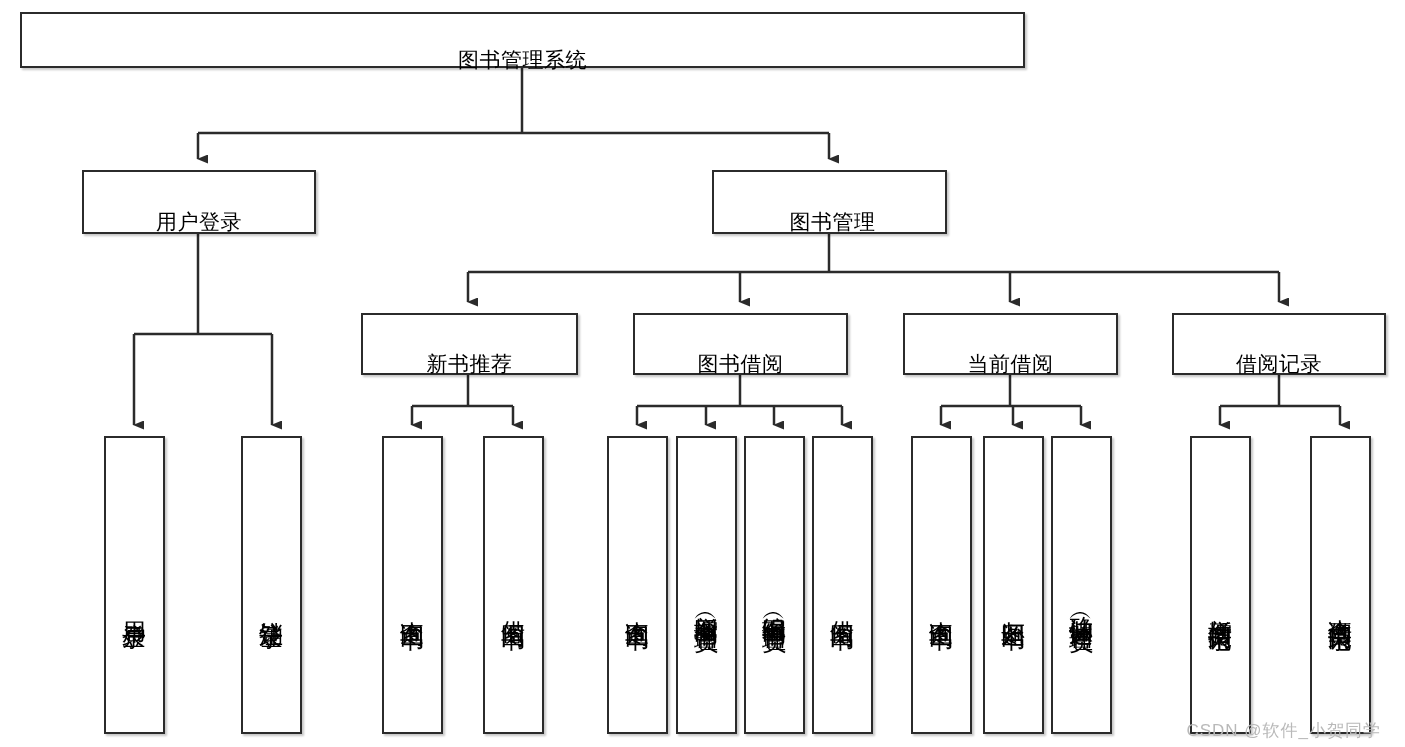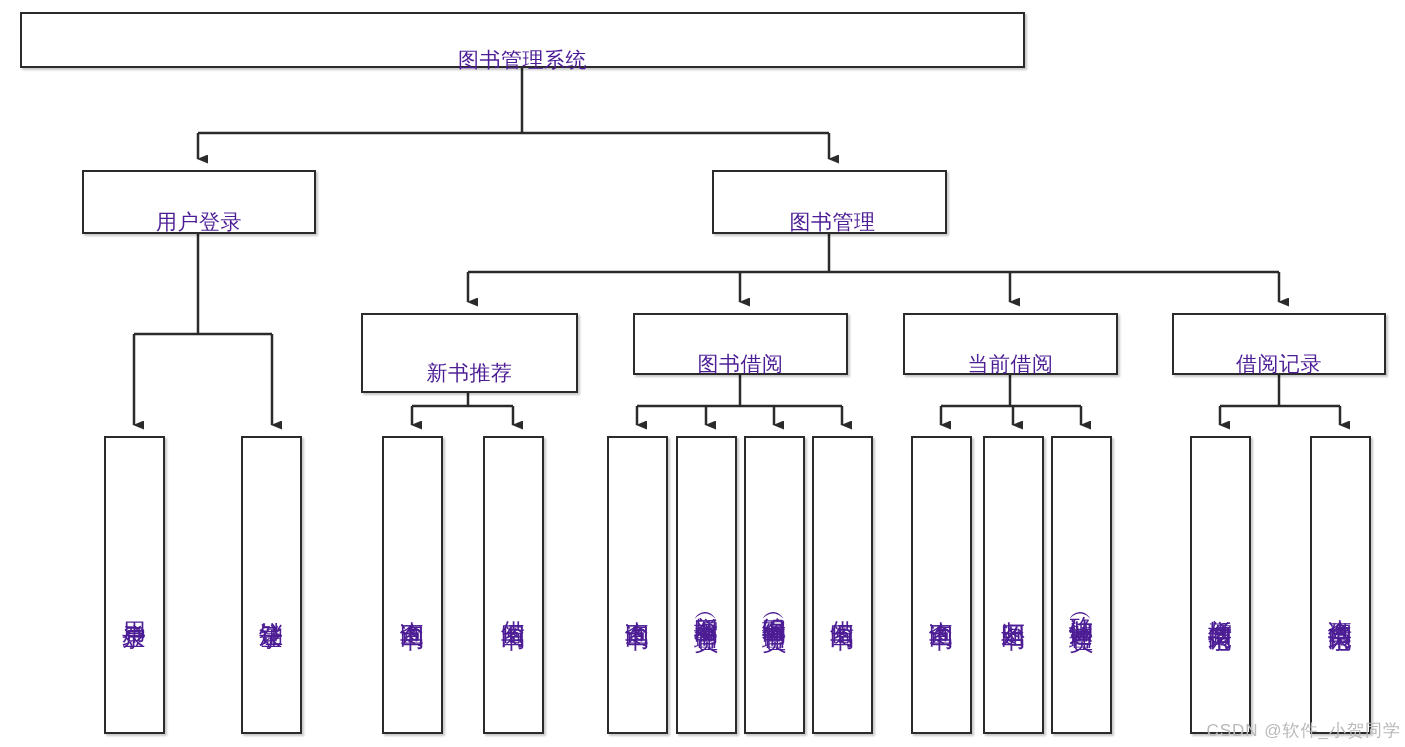--- a/index.html
+++ b/index.html
@@ -16,38 +16,38 @@
     position:absolute;
     box-sizing:border-box;
     background:#ffffff;
     border:2.5px solid #2b2b2b;
     display:flex;
     align-items:center;
     justify-content:center;
     box-shadow:2px 2px 2px rgba(0,0,0,0.22);
   }
   .node-label{
-    color:#4c1d95;
+    color:#000000;
     font-size:21px;
     line-height:1.15;
     letter-spacing:0.5px;
     white-space:nowrap;
     user-select:none;
     margin-top:41px;
   }
   .node-box.vertical .node-label{
     writing-mode:vertical-rl;
     text-orientation:upright;
     font-size:24px;
     letter-spacing:2px;
     line-height:1.05;
   }
   .watermark{
     position:absolute;
-    right:4px;
+    right:24px;
     bottom:5px;
     font-size:17px;
     color:#b9b9b9;
     letter-spacing:1px;
     white-space:nowrap;
     user-select:none;
   }
 </style>
 </head>
 <body>
@@ -101,21 +101,21 @@
     <span class="node-label">图书管理系统</span>
   </div>
 
   <div class="node-box" style="left: 82px; top: 170px; width: 234px; height: 64px;">
     <span class="node-label">用户登录</span>
   </div>
   <div class="node-box" style="left: 712px; top: 170px; width: 235px; height: 64px; padding-left: 6px;">
     <span class="node-label">图书管理</span>
   </div>
 
-  <div class="node-box" style="left: 361px; top: 313px; width: 217px; height: 80px;">
+  <div class="node-box" style="left: 361px; top: 313px; width: 217px; height: 62px;">
     <span class="node-label">新书推荐</span>
   </div>
   <div class="node-box" style="left: 633px; top: 313px; width: 215px; height: 62px; justify-content: center;">
     <span class="node-label">图书借阅</span>
   </div>
   <div class="node-box" style="left: 903px; top: 313px; width: 215px; height: 62px;">
     <span class="node-label">当前借阅</span>
   </div>
   <div class="node-box" style="left: 1172px; top: 313px; width: 214px; height: 62px;">
     <span class="node-label">借阅记录</span>

